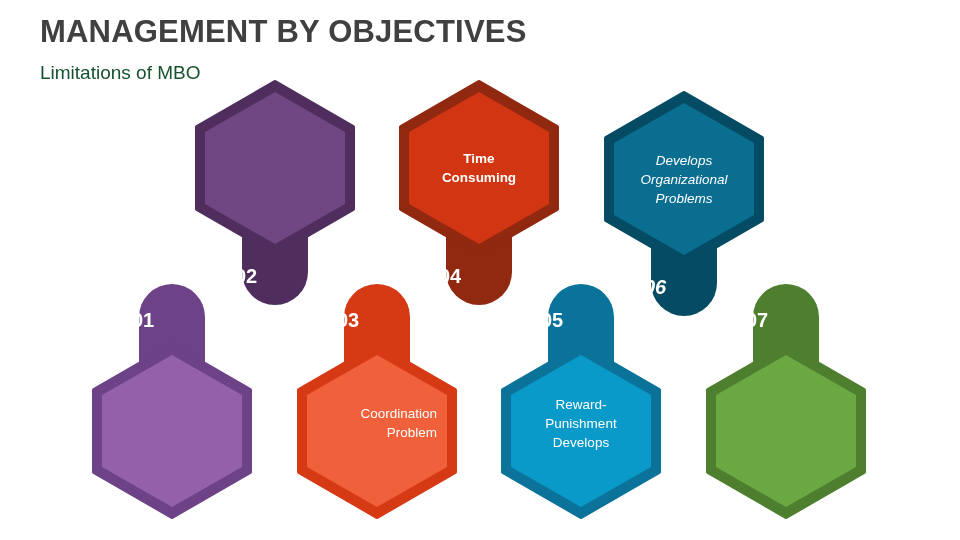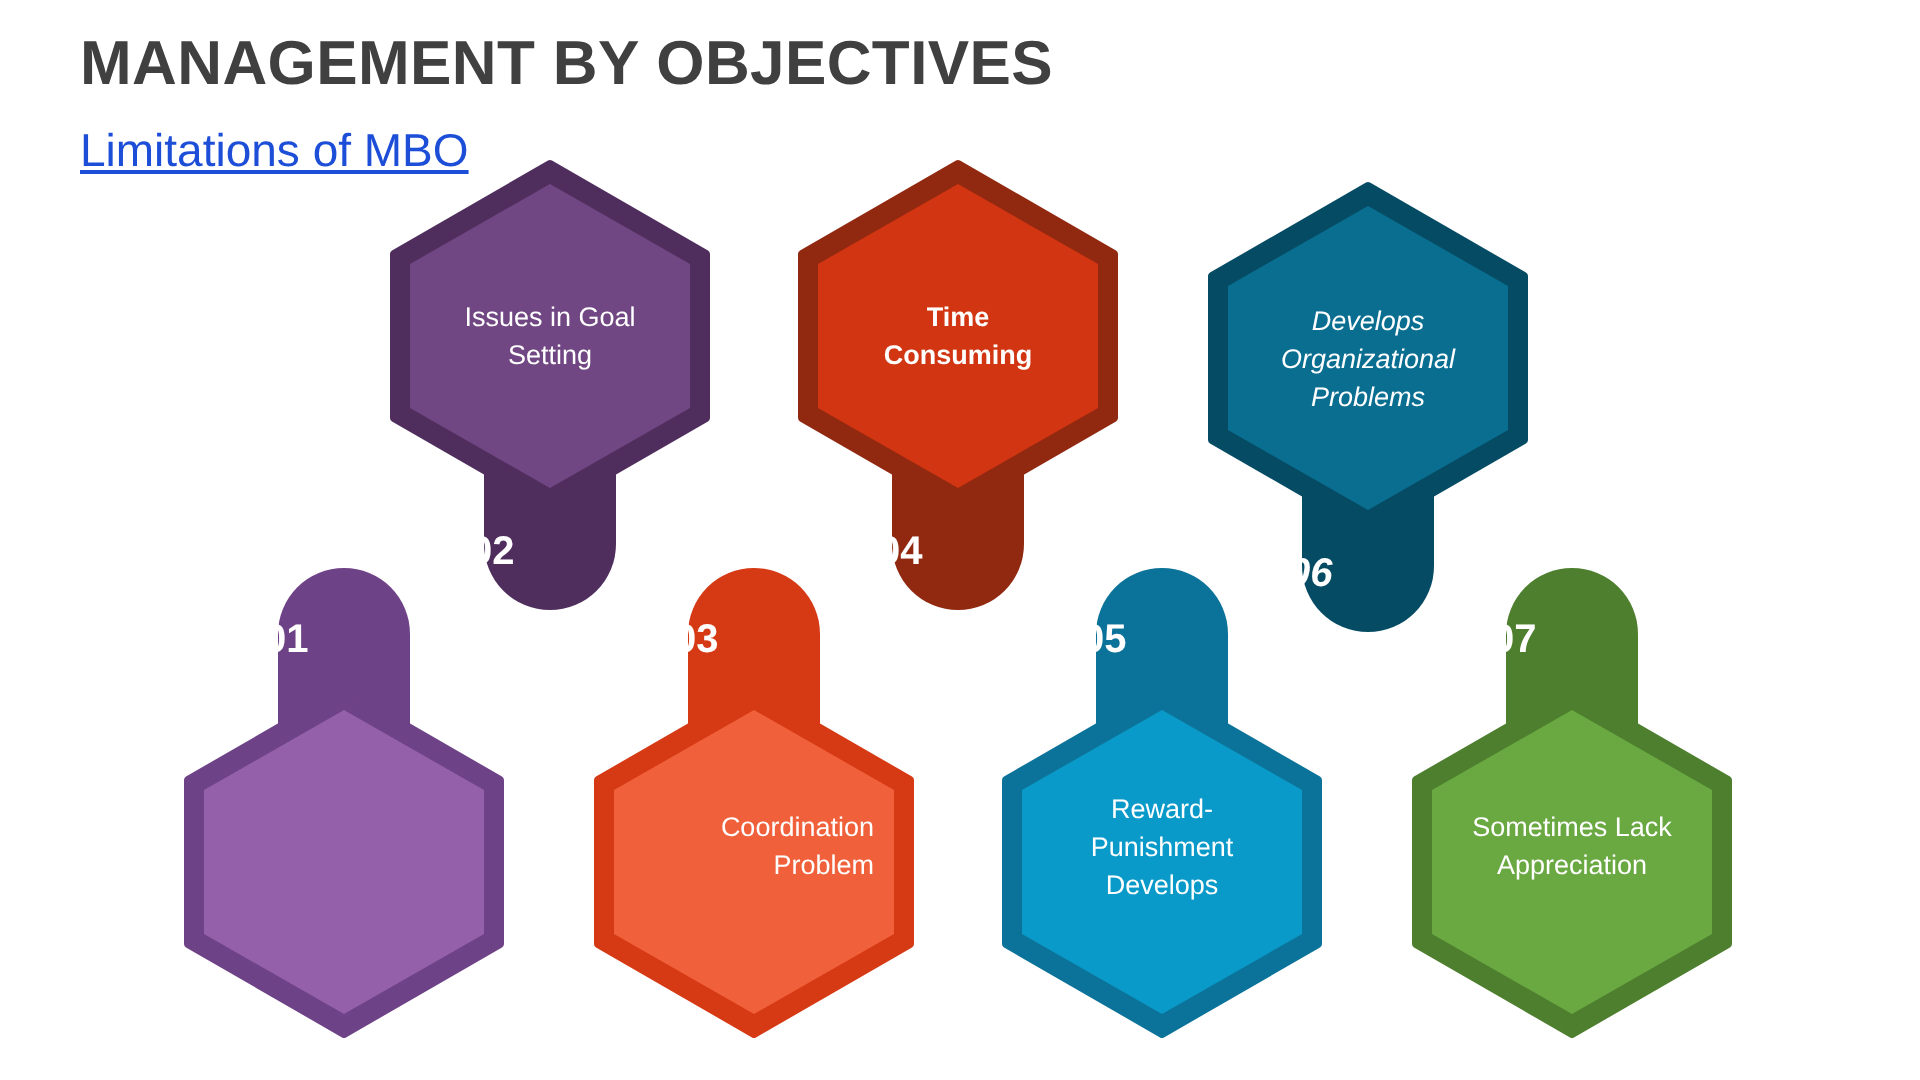--- a/index.html
+++ b/index.html
@@ -1,18 +1,18 @@
 <!DOCTYPE html>
 <html><head>
 <meta charset="utf-8">
 <style>
   html, body { margin:0; padding:0; }
   body { width:960px; height:540px; background:#ffffff; position:relative; overflow:hidden; font-family:"Liberation Sans", sans-serif; }
   .title { position:absolute; left:40px; top:14px; font-size:31px; font-weight:bold; color:#404040; letter-spacing:0.2px; font-family:"Liberation Sans", sans-serif; }
-  .subtitle { position:absolute; left:40px; top:62px; font-size:23px; color:#1d4ed8; font-family:"Liberation Sans", sans-serif;text-decoration:underline; }
+  .subtitle { position:absolute; left:40px; top:62px; font-size:19px; color:#14532d; font-family:"Liberation Sans", sans-serif; }
   .item { position:absolute; width:160px; height:240px; }
   .item svg { position:absolute; left:0; top:0; overflow:visible; }
   .label { position:absolute; left:20px; width:120px; text-align:center; color:#ffffff; font-size:13.5px; line-height:19px; font-family:"Liberation Sans", sans-serif; display:flex; align-items:center; justify-content:center; }
   .num { position:absolute; left:40px; width:80px; color:#ffffff; font-size:20px; font-weight:bold; font-family:"Liberation Sans", sans-serif; }
 </style>
 </head>
 <body>
 
 <div class="title">MANAGEMENT BY OBJECTIVES</div>
 <div class="subtitle">Limitations of MBO</div>
@@ -25,21 +25,20 @@
   </svg>
   <div class="num" style="top:22px;">01</div>
 </div>
 
 <div class="item" style="left:195px; top:80px;">
   <svg width="160" height="235">
     <path d="M47 130 L113 130 L113 192 A33 33 0 0 1 47 192 Z" fill="#4F2E5E"></path>
     <polygon points="80,2 158,47 158,129 80,174 2,129 2,47" fill="#4F2E5E" stroke="#4F2E5E" stroke-width="4" stroke-linejoin="round"></polygon>
     <polygon points="80,12 150,52 150,124 80,164 10,124 10,52" fill="#714783"></polygon>
   </svg>
-  <div class="label" style="top:60px; height:56px;">Issues in Goal Setting</div>
   <div class="num" style="top:185px;">02</div>
 </div>
 
 <div class="item" style="left:297px; top:287px;">
   <svg width="160" height="235">
     <path d="M47 30 A33 33 0 0 1 113 30 L113 80 L47 80 Z" fill="#D63A15"></path>
     <polygon points="80,58 158,103 158,185 80,230 2,185 2,103" fill="#D63A15" stroke="#D63A15" stroke-width="4" stroke-linejoin="round"></polygon>
     <polygon points="80,68 150,108 150,180 80,220 10,180 10,108" fill="#F0603A"></polygon>
   </svg>
   <div class="num" style="top:22px;">03</div>
@@ -76,14 +75,13 @@
   <div class="num" style="top:185px;">06</div>
 </div>
 
 <div class="item" style="left:706px; top:287px;">
   <svg width="160" height="235">
     <path d="M47 30 A33 33 0 0 1 113 30 L113 80 L47 80 Z" fill="#4E7F2E"></path>
     <polygon points="80,58 158,103 158,185 80,230 2,185 2,103" fill="#4E7F2E" stroke="#4E7F2E" stroke-width="4" stroke-linejoin="round"></polygon>
     <polygon points="80,68 150,108 150,180 80,220 10,180 10,108" fill="#6AA842"></polygon>
   </svg>
   <div class="num" style="top:22px;">07</div>
-  <div class="label" style="top:108px; height:56px;">Sometimes Lack Appreciation</div>
 </div>
 
 </body></html>

